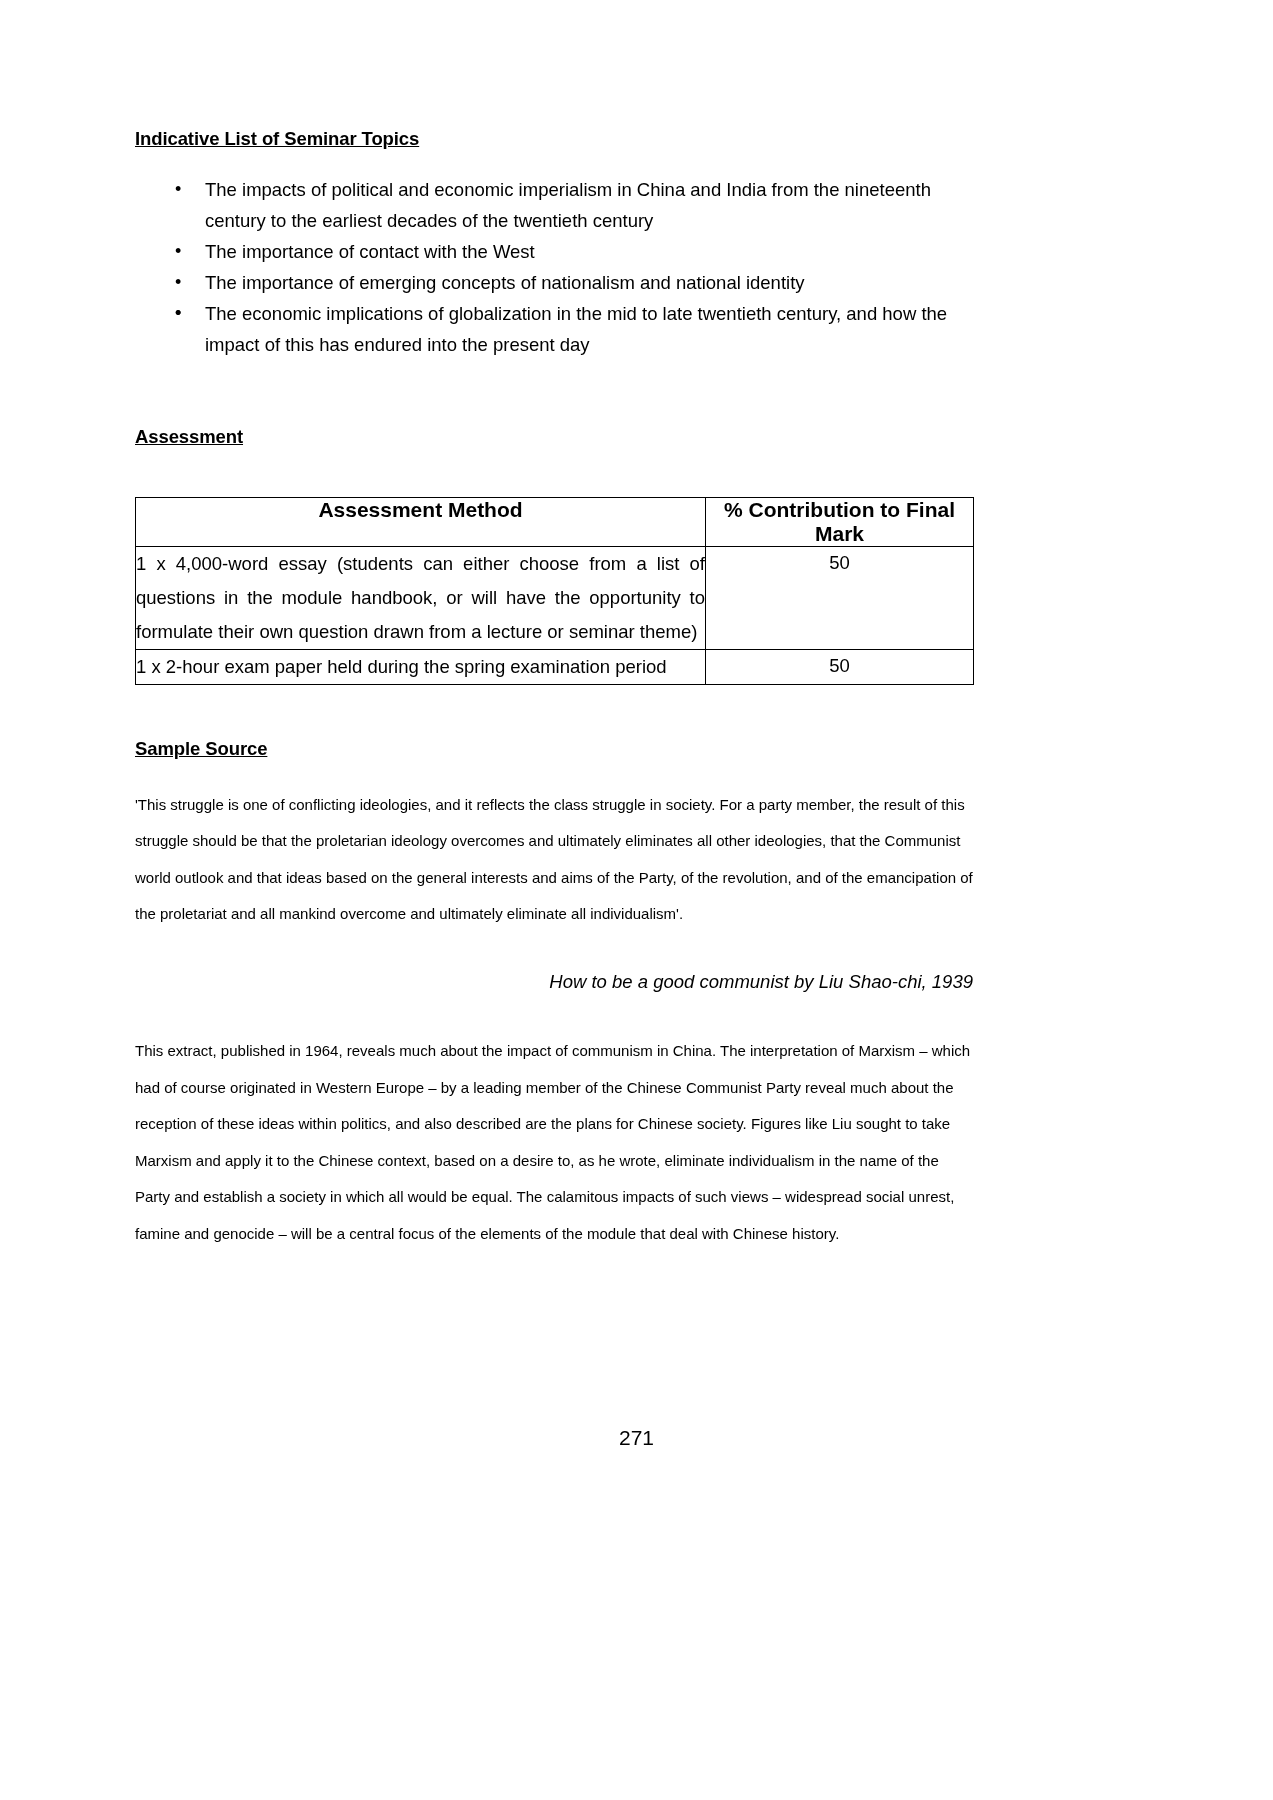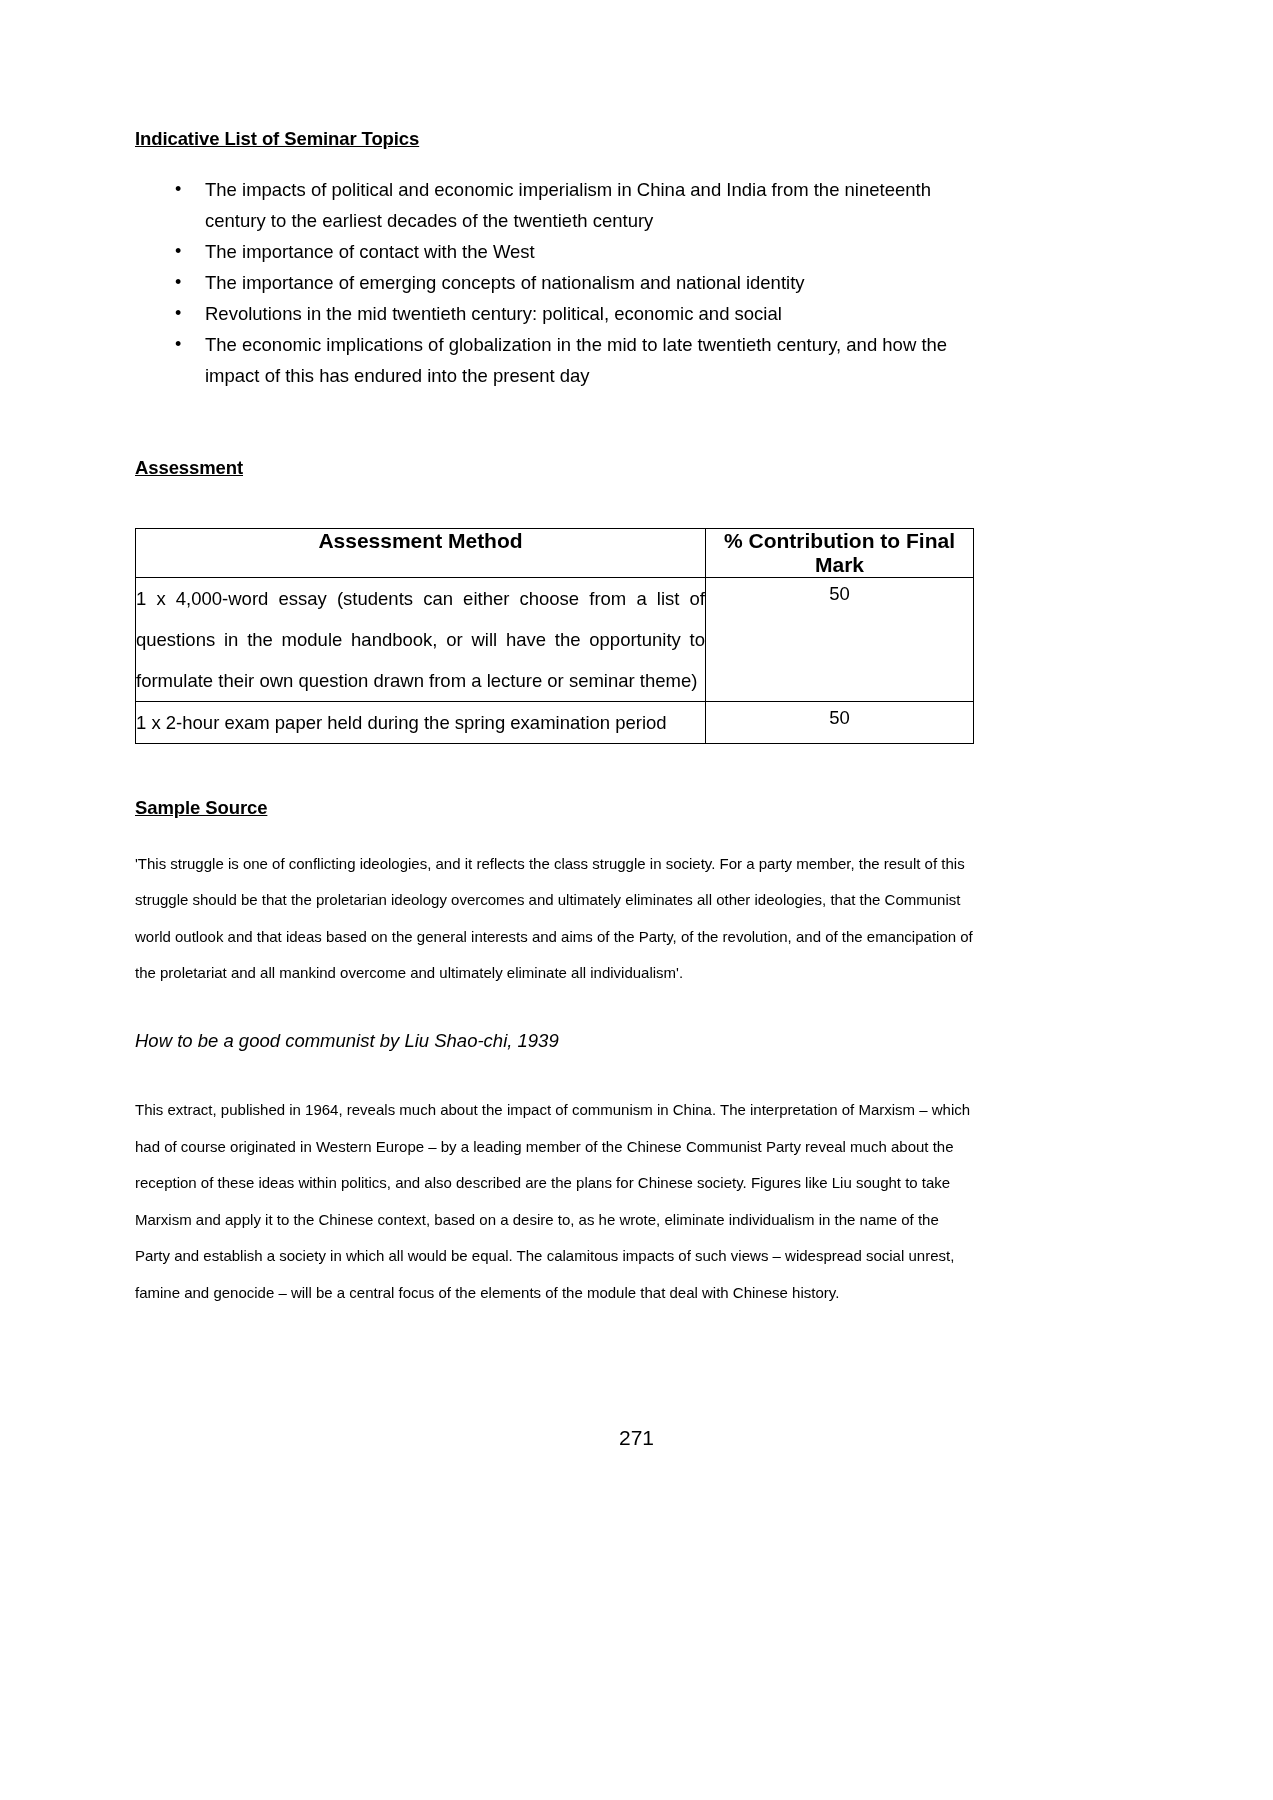--- a/index.html
+++ b/index.html
@@ -74,21 +74,21 @@
   .th-method, .th-contrib {
     font-size: 21px;
     font-weight: bold;
     text-align: center;
     padding: 12px 8px 30px 8px;
   }
   .col-method { width: 570px; }
   .col-contrib { width: 268px; }
   .cell-method {
     font-size: 18.5px;
-    line-height: 41px;
+    line-height: 34px;
     text-align: justify;
     text-align-last: left;
     padding: 11px 10px 20px 10px;
   }
   .cell-method.single {
   }
   .cell-contrib {
     font-size: 18.5px;
     line-height: 31px;
     text-align: center;
@@ -101,20 +101,21 @@
   .body-para {
     font-size: 15px;
     line-height: 36.5px;
     margin: 26px 0 0 0;
     text-align: left;
   }
   .attribution {
     font-size: 18.5px;
     font-style: italic;
     line-height: 36.5px;
+    text-align: right;
     margin: 31px 0 0 0;
   }
   .commentary {
     margin-top: 33px;
   }
   
   .page-number {
     position: absolute;
     left: 0;
     right: 0;
@@ -141,21 +142,20 @@
       <li class="topic-item">
         <span class="bullet">•</span>
         <span>The importance of contact with the West</span>
       </li>
       <li class="topic-item">
         <span class="bullet">•</span>
         <span>The importance of emerging concepts of nationalism and national identity</span>
       </li>
       <li class="topic-item">
         <span class="bullet">•</span>
-        <span>Revolutions in the mid twentieth century: political, economic and social</span>
       </li>
       <li class="topic-item">
         <span class="bullet">•</span>
         <span>The economic implications of globalization in the mid to late twentieth century, and how the impact of this has endured into the present day</span>
       </li>
     </ul>
 
     <h2 class="section-heading assessment-heading">Assessment</h2>
 
     <table class="assessment-table">

